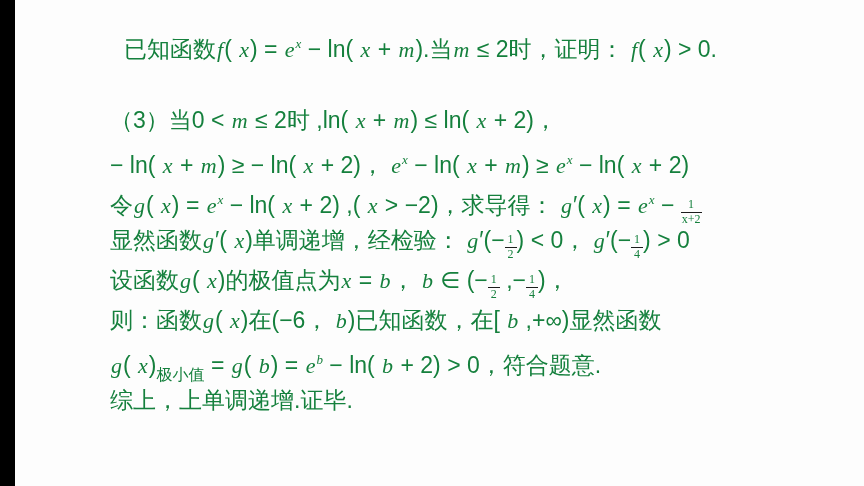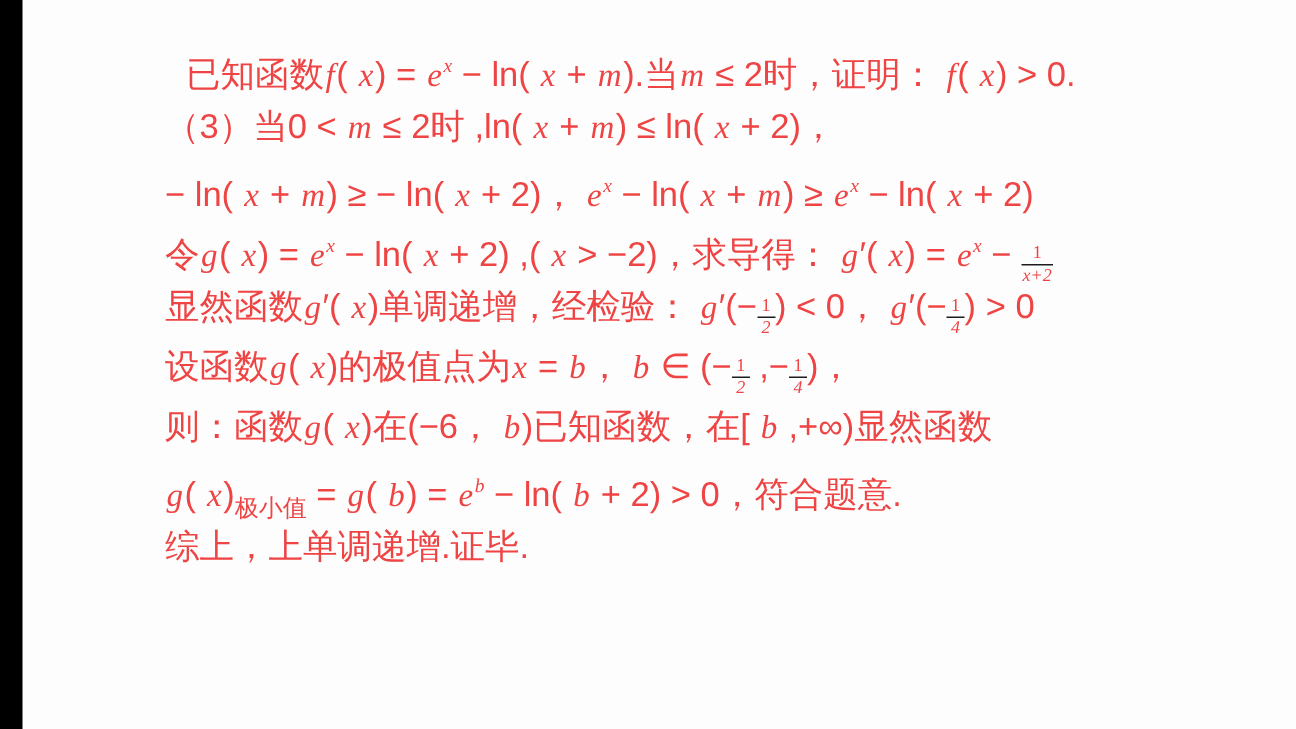--- a/index.html
+++ b/index.html
@@ -17,21 +17,21 @@
   }
   .doc {
     position: absolute; left: 110px; top: 24px; right: 20px;
     color: #1c1c1c;
   }
   .line {
     white-space: nowrap;
     height: 40px; line-height: 40px;
     font-size: 23px;
   }
-  .line.para-gap { }
+  .line.para-gap { margin-top: 36px; }
   .line.indent { padding-left: 14px; }
   .t { font-family: "Liberation Sans", "DejaVu Sans", sans-serif; }
   .v {
     font-family: "Liberation Serif", "DejaVu Serif", serif;
     font-style: italic;
     font-size: 22px;
     padding: 0 1px;
   }
   .sup {
     font-family: "Liberation Serif", "DejaVu Serif", serif;
@@ -45,28 +45,28 @@
   }
   .frac {
     display: inline-block;
     vertical-align: -10px;
     text-align: center;
     font-size: 12px;
     line-height: 1.15;
     font-family: "Liberation Serif", "DejaVu Serif", serif;
   }
   .frac .num { display: block; border-bottom: 1px solid #1c1c1c; padding: 0 3px; }
-  .frac .den { display: block; padding: 0 1px; font-style: italic; }
+  .frac .den { display: block; padding: 0 1px; }
 </style>
 </head>
 <body style="background: rgb(253, 253, 253);">
 
 <div class="left-bar" style="background: rgb(0, 0, 0);"></div>
 
-<div class="doc" style="color: #ef4444;">
+<div class="doc" style="color: #15803d;">
   <div class="line indent"><span class="t">已知函数</span><span class="v">f</span><span class="t">( </span><span class="v">x</span><span class="t">) = </span><span class="v">e</span><span class="sup">x</span><span class="t"> − ln( </span><span class="v">x</span><span class="t"> + </span><span class="v">m</span><span class="t">).当</span><span class="v">m</span><span class="t"> ≤ 2时，证明： </span><span class="v">f</span><span class="t">( </span><span class="v">x</span><span class="t">) &gt; 0.</span></div>
   <div class="line para-gap"><span class="t">（3）当0 &lt; </span><span class="v">m</span><span class="t"> ≤ 2时 ,ln( </span><span class="v">x</span><span class="t"> + </span><span class="v">m</span><span class="t">) ≤ ln( </span><span class="v">x</span><span class="t"> + 2)，</span></div>
   <div class="line"><span class="t">− ln( </span><span class="v">x</span><span class="t"> + </span><span class="v">m</span><span class="t">) ≥ − ln( </span><span class="v">x</span><span class="t"> + 2)， </span><span class="v">e</span><span class="sup">x</span><span class="t"> − ln( </span><span class="v">x</span><span class="t"> + </span><span class="v">m</span><span class="t">) ≥ </span><span class="v">e</span><span class="sup">x</span><span class="t"> − ln( </span><span class="v">x</span><span class="t"> + 2)</span></div>
   <div class="line"><span class="t">令</span><span class="v">g</span><span class="t">( </span><span class="v">x</span><span class="t">) = </span><span class="v">e</span><span class="sup">x</span><span class="t"> − ln( </span><span class="v">x</span><span class="t"> + 2) ,( </span><span class="v">x</span><span class="t"> &gt; −2)，求导得： </span><span class="v">g</span><span class="t">′( </span><span class="v">x</span><span class="t">) = </span><span class="v">e</span><span class="sup">x</span><span class="t"> − </span><span class="frac"><span class="num">1</span><span class="den">x+2</span></span></div>
   <div class="line"><span class="t">显然函数</span><span class="v">g</span><span class="t">′( </span><span class="v">x</span><span class="t">)单调递增，经检验： </span><span class="v">g</span><span class="t">′(−</span><span class="frac"><span class="num">1</span><span class="den">2</span></span><span class="t">) &lt; 0， </span><span class="v">g</span><span class="t">′(−</span><span class="frac"><span class="num">1</span><span class="den">4</span></span><span class="t">) &gt; 0</span></div>
   <div class="line"><span class="t">设函数</span><span class="v">g</span><span class="t">( </span><span class="v">x</span><span class="t">)的极值点为</span><span class="v">x</span><span class="t"> = </span><span class="v">b</span><span class="t">， </span><span class="v">b</span><span class="t"> ∈ (−</span><span class="frac"><span class="num">1</span><span class="den">2</span></span><span class="t"> ,−</span><span class="frac"><span class="num">1</span><span class="den">4</span></span><span class="t">)，</span></div>
   <div class="line"><span class="t">则：函数</span><span class="v">g</span><span class="t">( </span><span class="v">x</span><span class="t">)在(−6， </span><span class="v">b</span><span class="t">)已知函数，在[ </span><span class="v">b</span><span class="t"> ,+∞)显然函数</span></div>
   <div class="line"><span class="v">g</span><span class="t">( </span><span class="v">x</span><span class="t">)</span><span class="sub">极小值</span><span class="t"> = </span><span class="v">g</span><span class="t">( </span><span class="v">b</span><span class="t">) = </span><span class="v">e</span><span class="sup">b</span><span class="t"> − ln( </span><span class="v">b</span><span class="t"> + 2) &gt; 0，符合题意.</span></div>
   <div class="line"><span class="t">综上，上单调递增.证毕.</span></div>
 </div>

